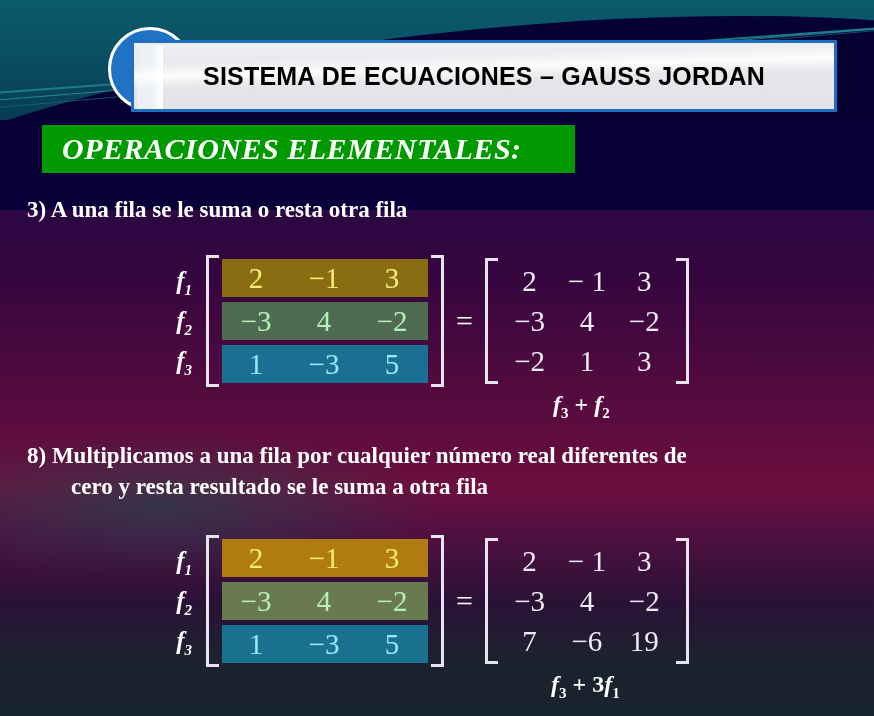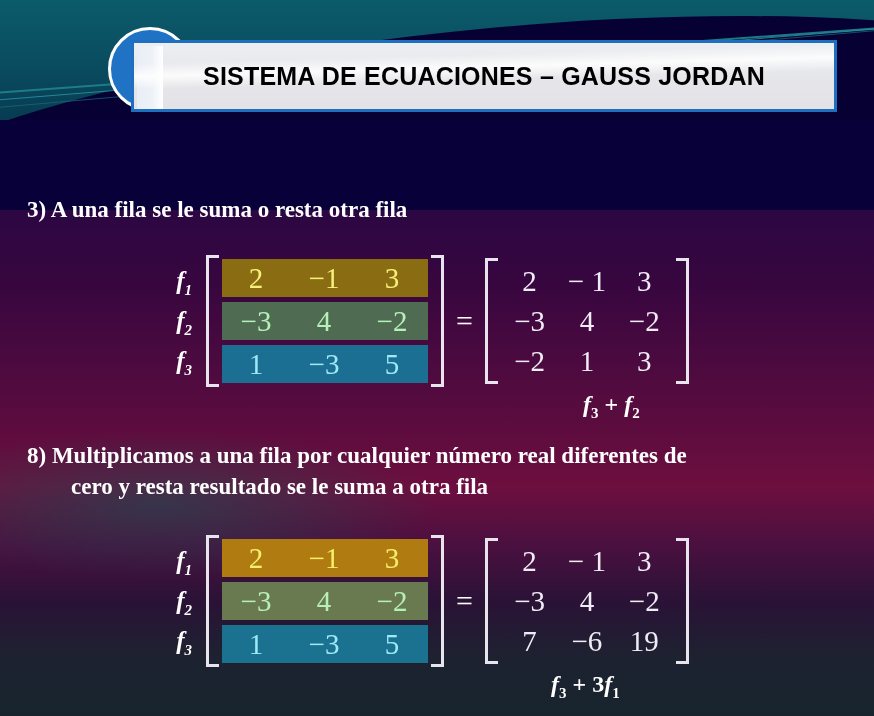--- a/index.html
+++ b/index.html
@@ -165,21 +165,21 @@
   .plain .mrow{width:172px;height:38px;}
   .plain .mcell{width:58px;color:#f0ecf5;}
   .plain .mrow + .mrow{margin-top:2px;}
   
   .op-caption{
     position:absolute;color:#ffffff;font-family:"Liberation Serif",serif;
     font-size:24px;font-weight:bold;white-space:nowrap;
   }
   .op-caption i{font-style:italic;}
   .op-caption sub{font-size:15px;}
-  #op1{left:553px;top:391px;margin-left:30px;}
+  #op1{left:553px;top:391px;}
   #op2{left:551px;top:671px;}
 </style>
 </head>
 <body>
 
 <div id="slide">
 
   <div class="bg-top">
     <div class="bg-teal"></div>
     <div class="swoosh-r1"></div>
@@ -193,20 +193,23 @@
   </div>
   <div class="mid-teal-glow"></div>
 
   <div class="title-circle"></div>
   <div class="title-box">
     <div class="title-stripe"></div>
     <div class="title-shine"></div>
     <div class="title-text">SISTEMA DE ECUACIONES – GAUSS JORDAN</div>
   </div>
 
+  <div class="green-banner">
+    <div class="gb-text">OPERACIONES ELEMENTALES:</div>
+  </div>
 
   <div class="body-text" id="item3">3) A una fila se le suma o resta otra fila</div>
 
   <div class="math-block" id="math1">
     <div class="row-labels">
       <div class="row-label"><i>f</i><sub>1</sub></div>
       <div class="row-label"><i>f</i><sub>2</sub></div>
       <div class="row-label"><i>f</i><sub>3</sub></div>
     </div>
 

